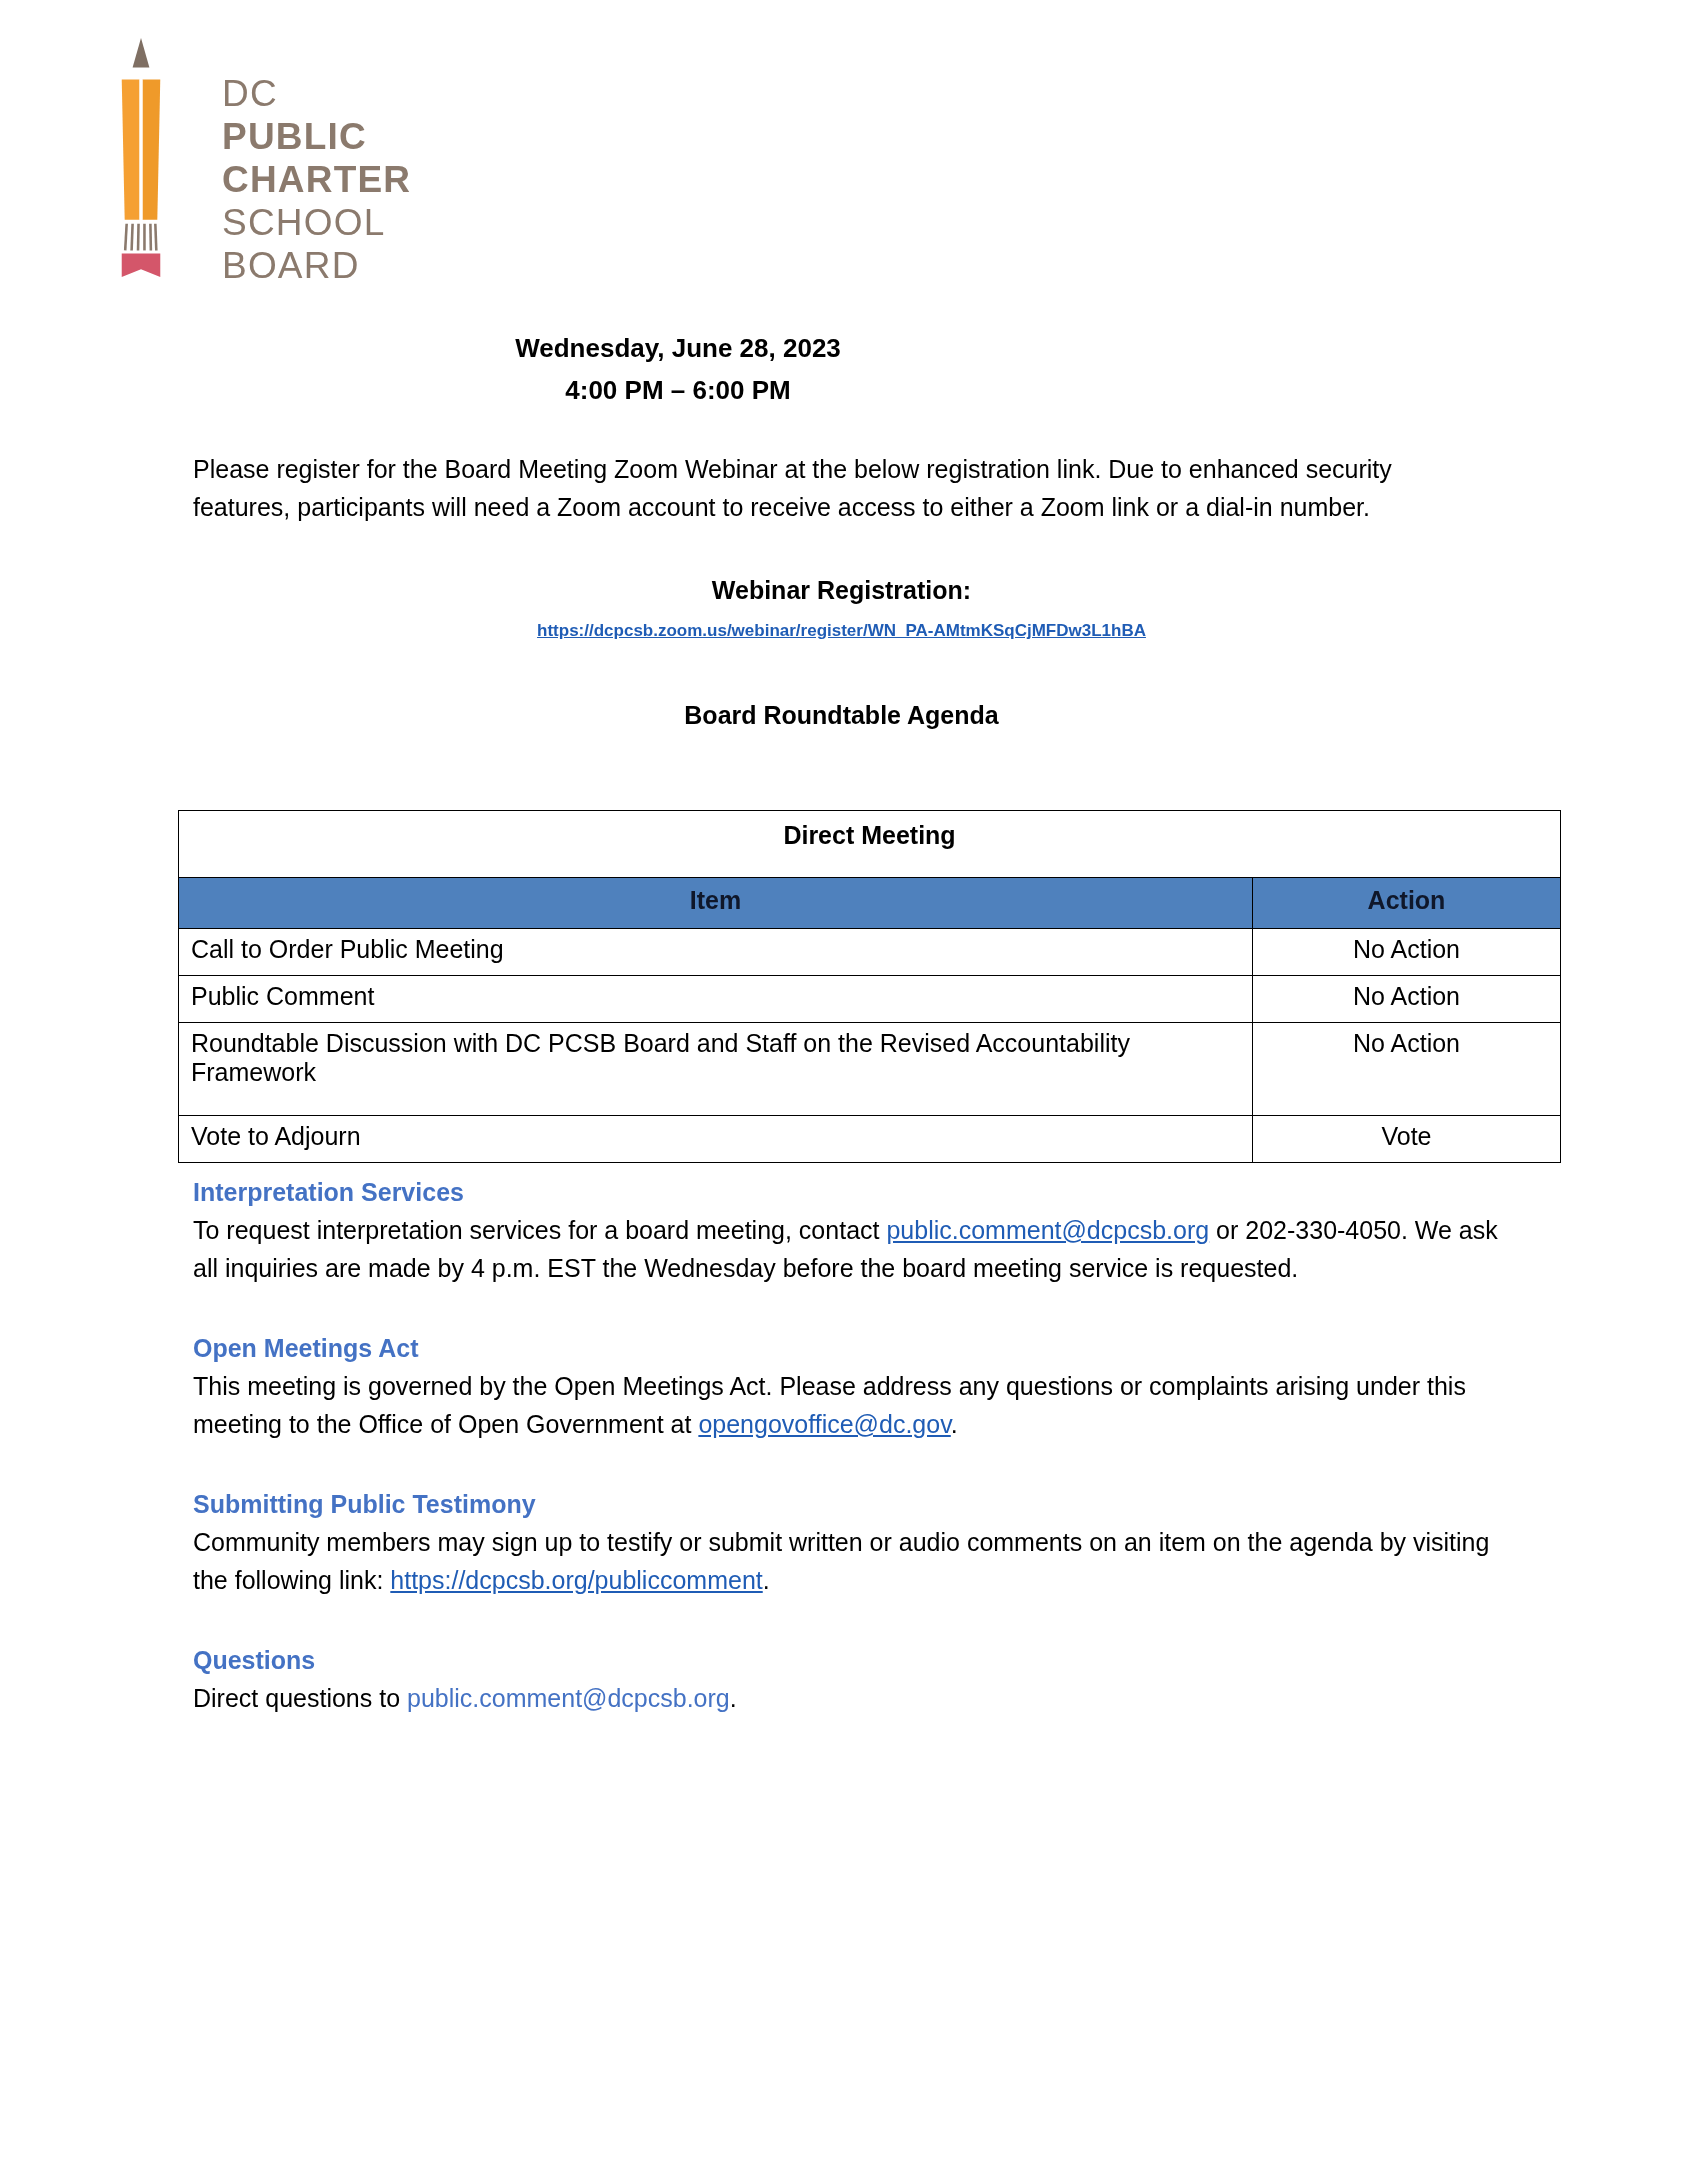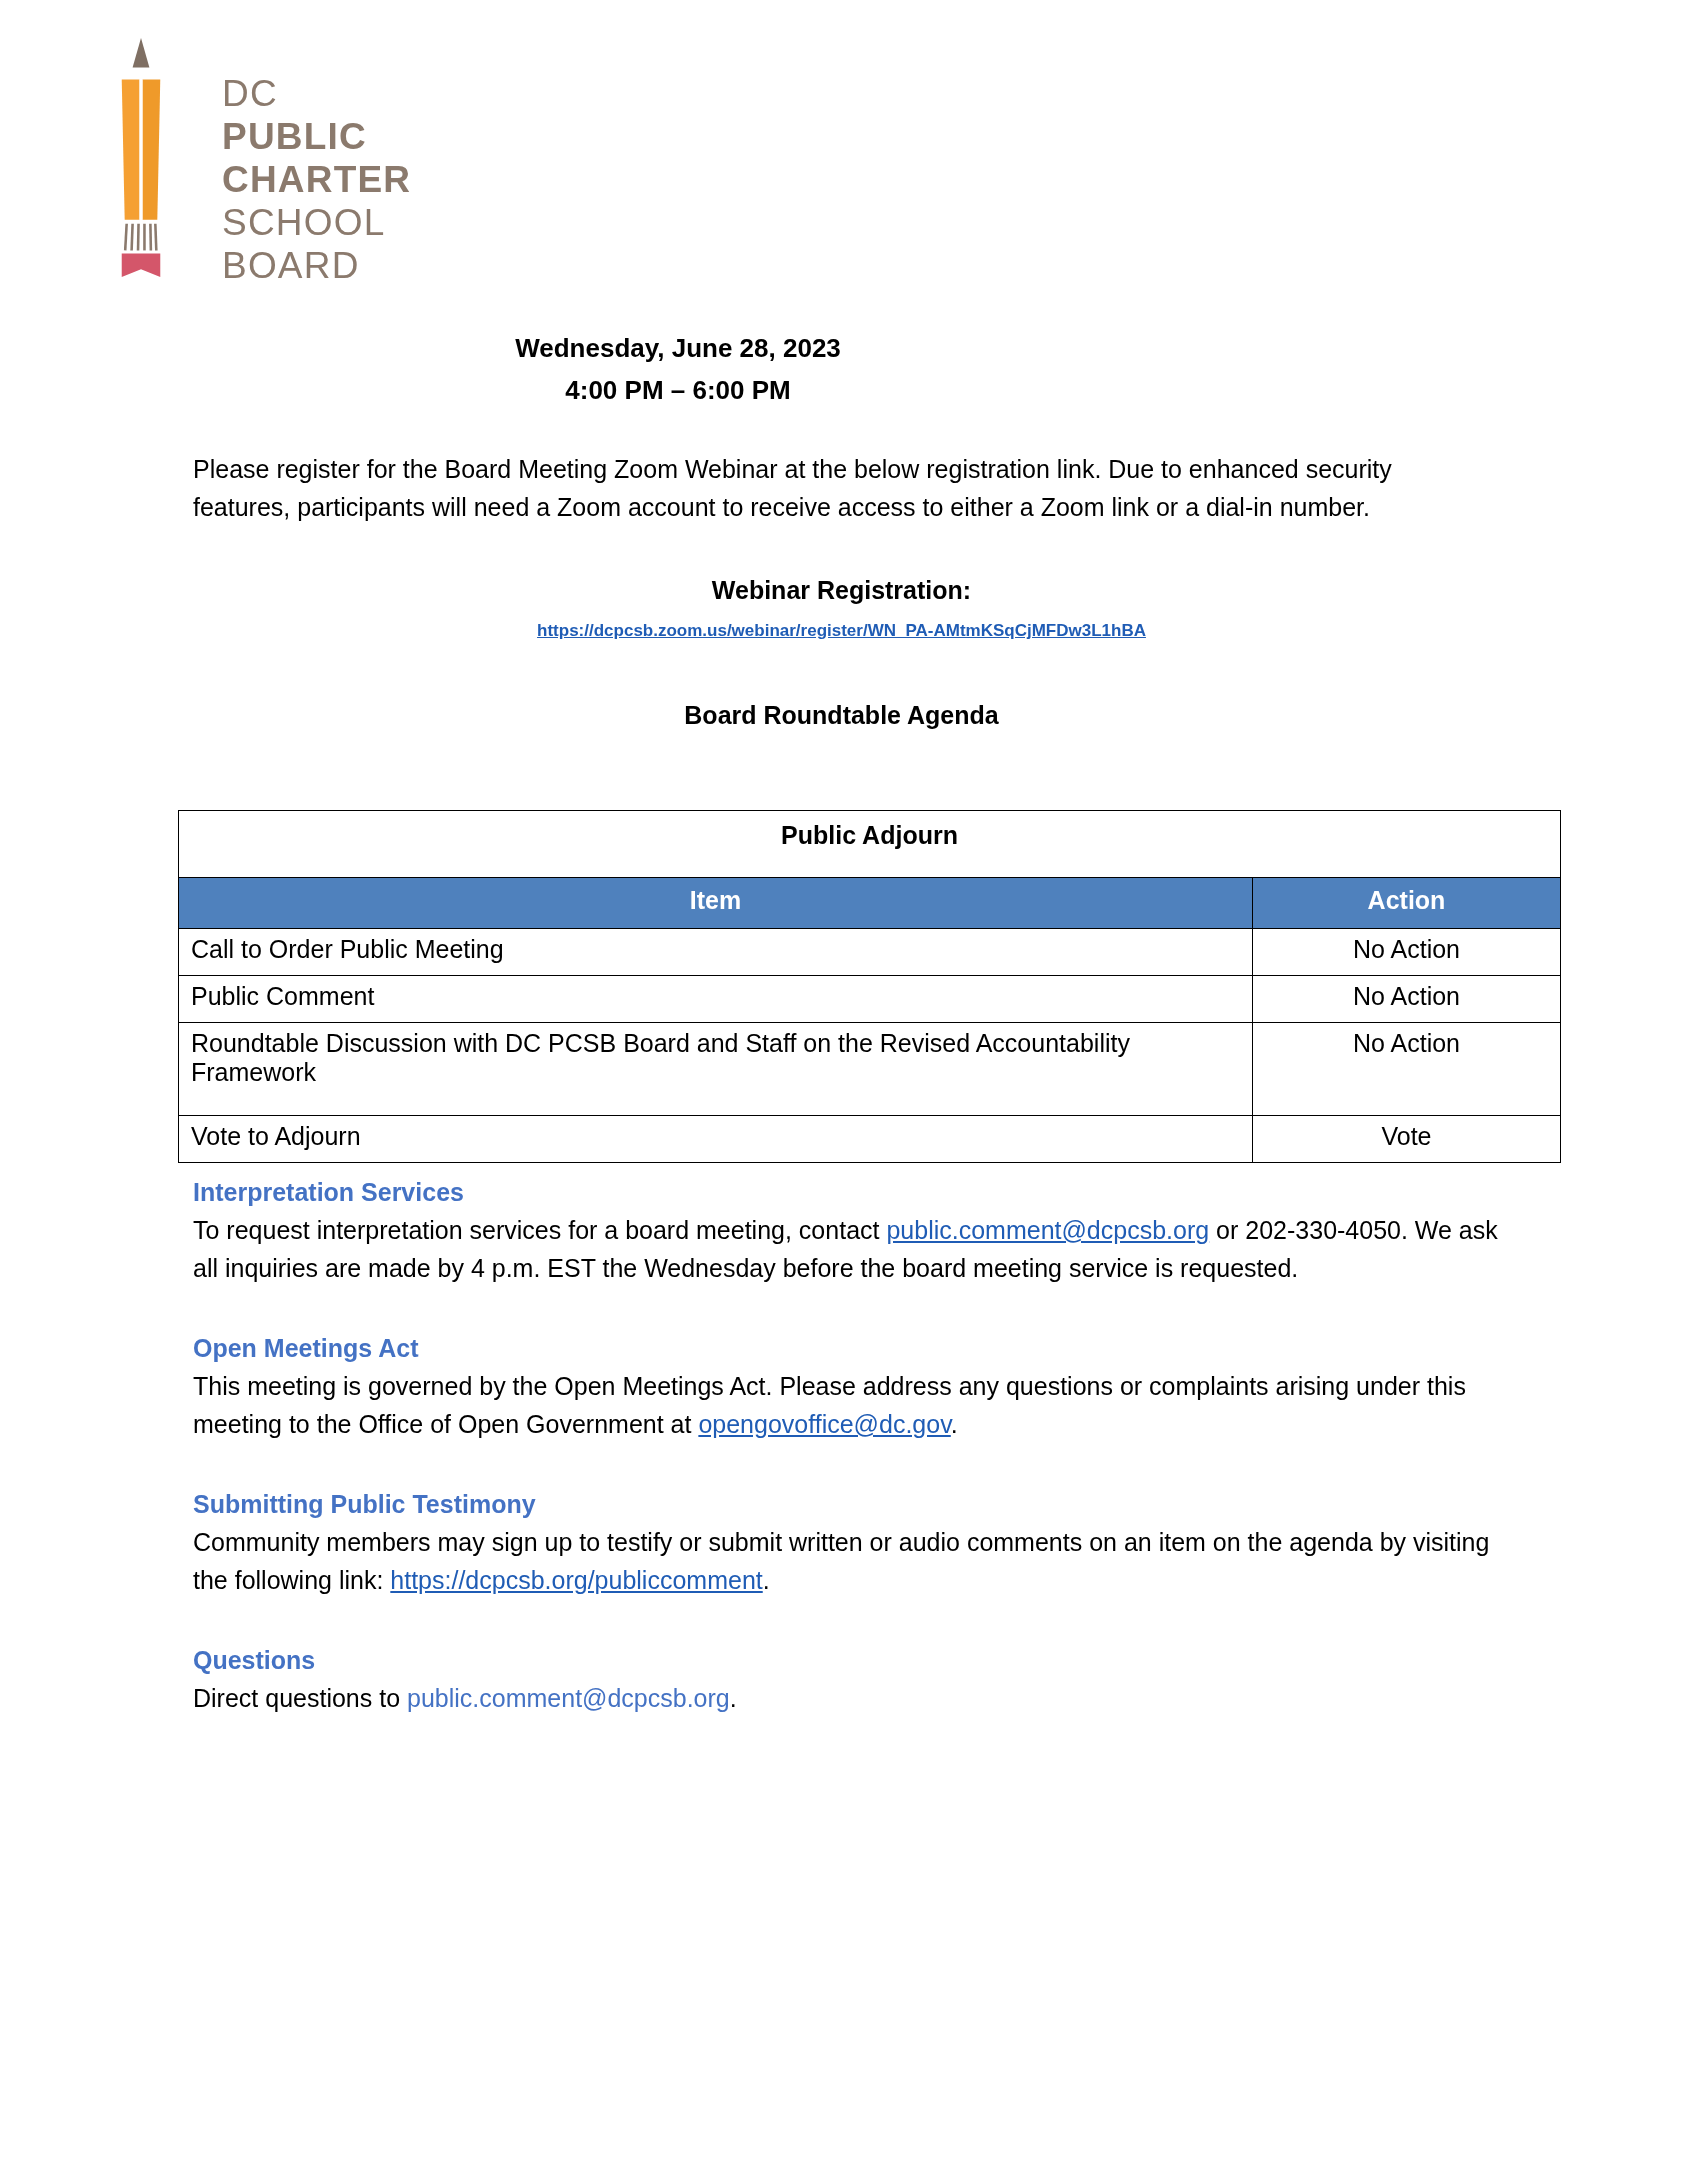--- a/index.html
+++ b/index.html
@@ -133,21 +133,21 @@
     padding: 6px 12px;
   }
   tr.title-row td {
     text-align: center;
     font-weight: 700;
     height: 67px;
     padding-top: 10px;
   }
   tr.head-row th {
     background: #4F81BD;
-    color: #ffffff;
+    color: #0f172a;
     font-weight: 700;
     text-align: center;
     height: 51px;
     padding-top: 8px;
   }
   td.item-cell { text-align: left; }
   td.action-cell { text-align: center; }
   .col-item { width: 1074px; }
   .col-action { width: 308px; }
   tr.body-row td { height: 47px; }
@@ -230,21 +230,21 @@
   </div>
 
   <div class="agenda-table-wrap">
     <table class="agenda">
       <colgroup>
         <col class="col-item">
         <col class="col-action">
       </colgroup>
       <tbody>
         <tr class="title-row">
-          <td colspan="2">Public Adjourn</td>
+          <td colspan="2">Direct Meeting</td>
         </tr>
         <tr class="head-row">
           <th>Item</th>
           <th>Action</th>
         </tr>
         <tr class="body-row">
           <td class="item-cell">Call to Order Public Meeting</td>
           <td class="action-cell">No Action</td>
         </tr>
         <tr class="body-row">

